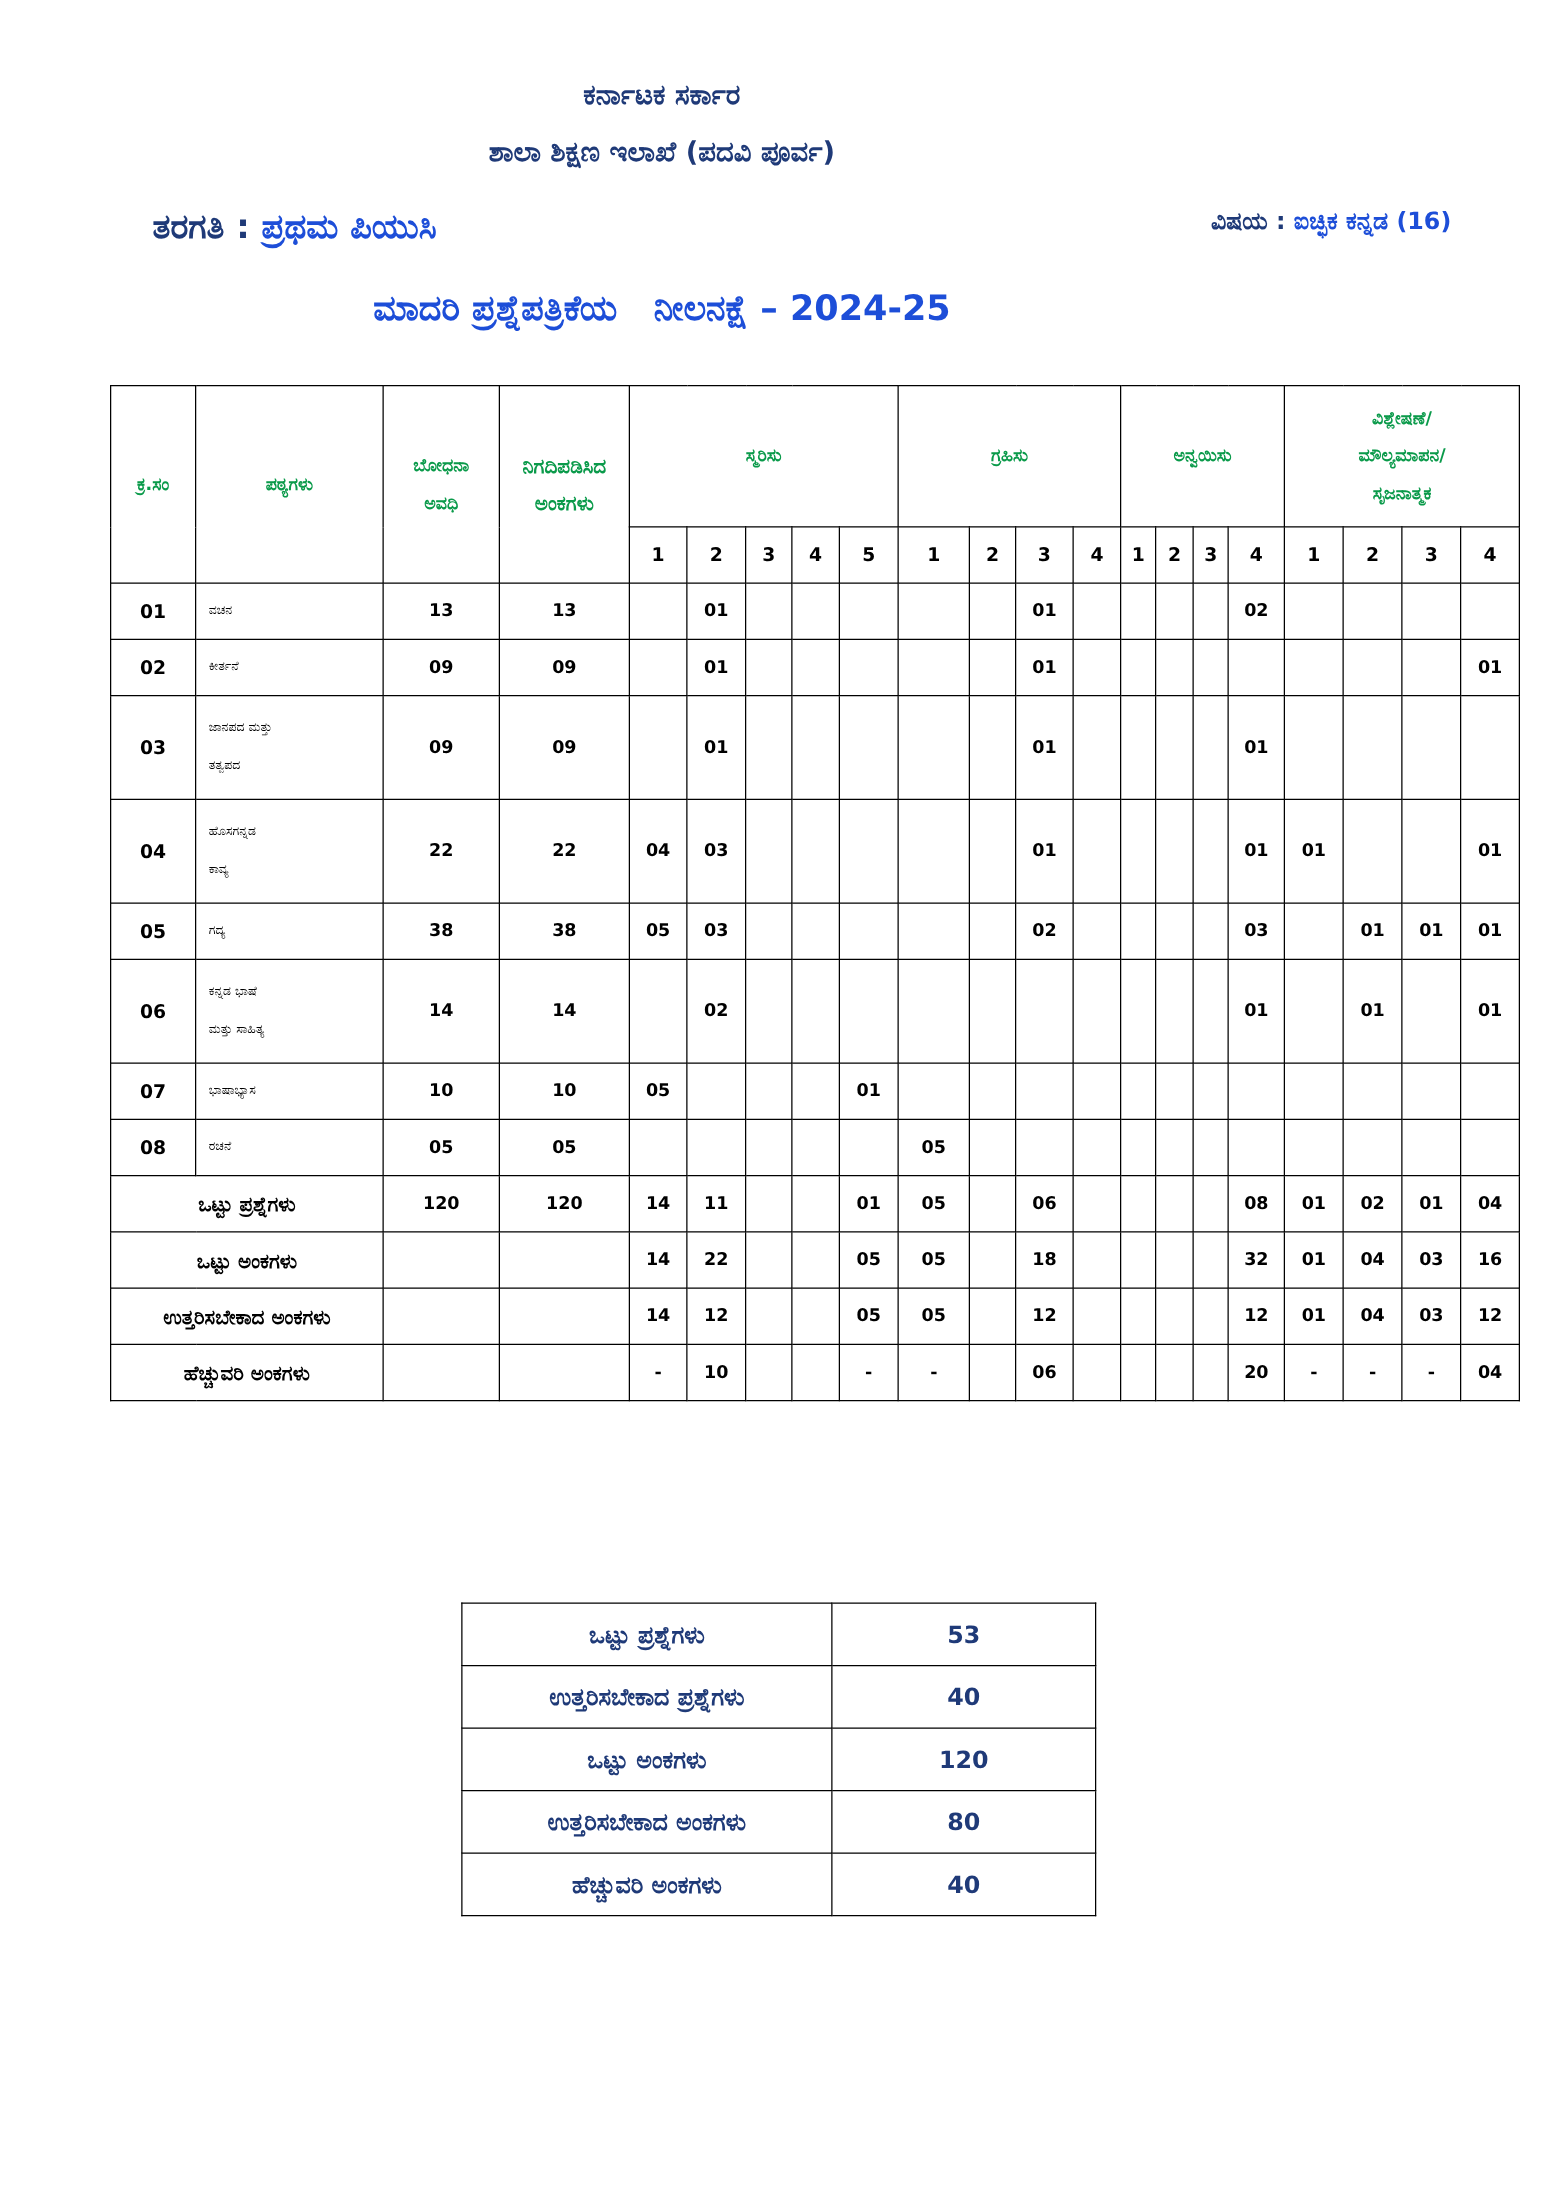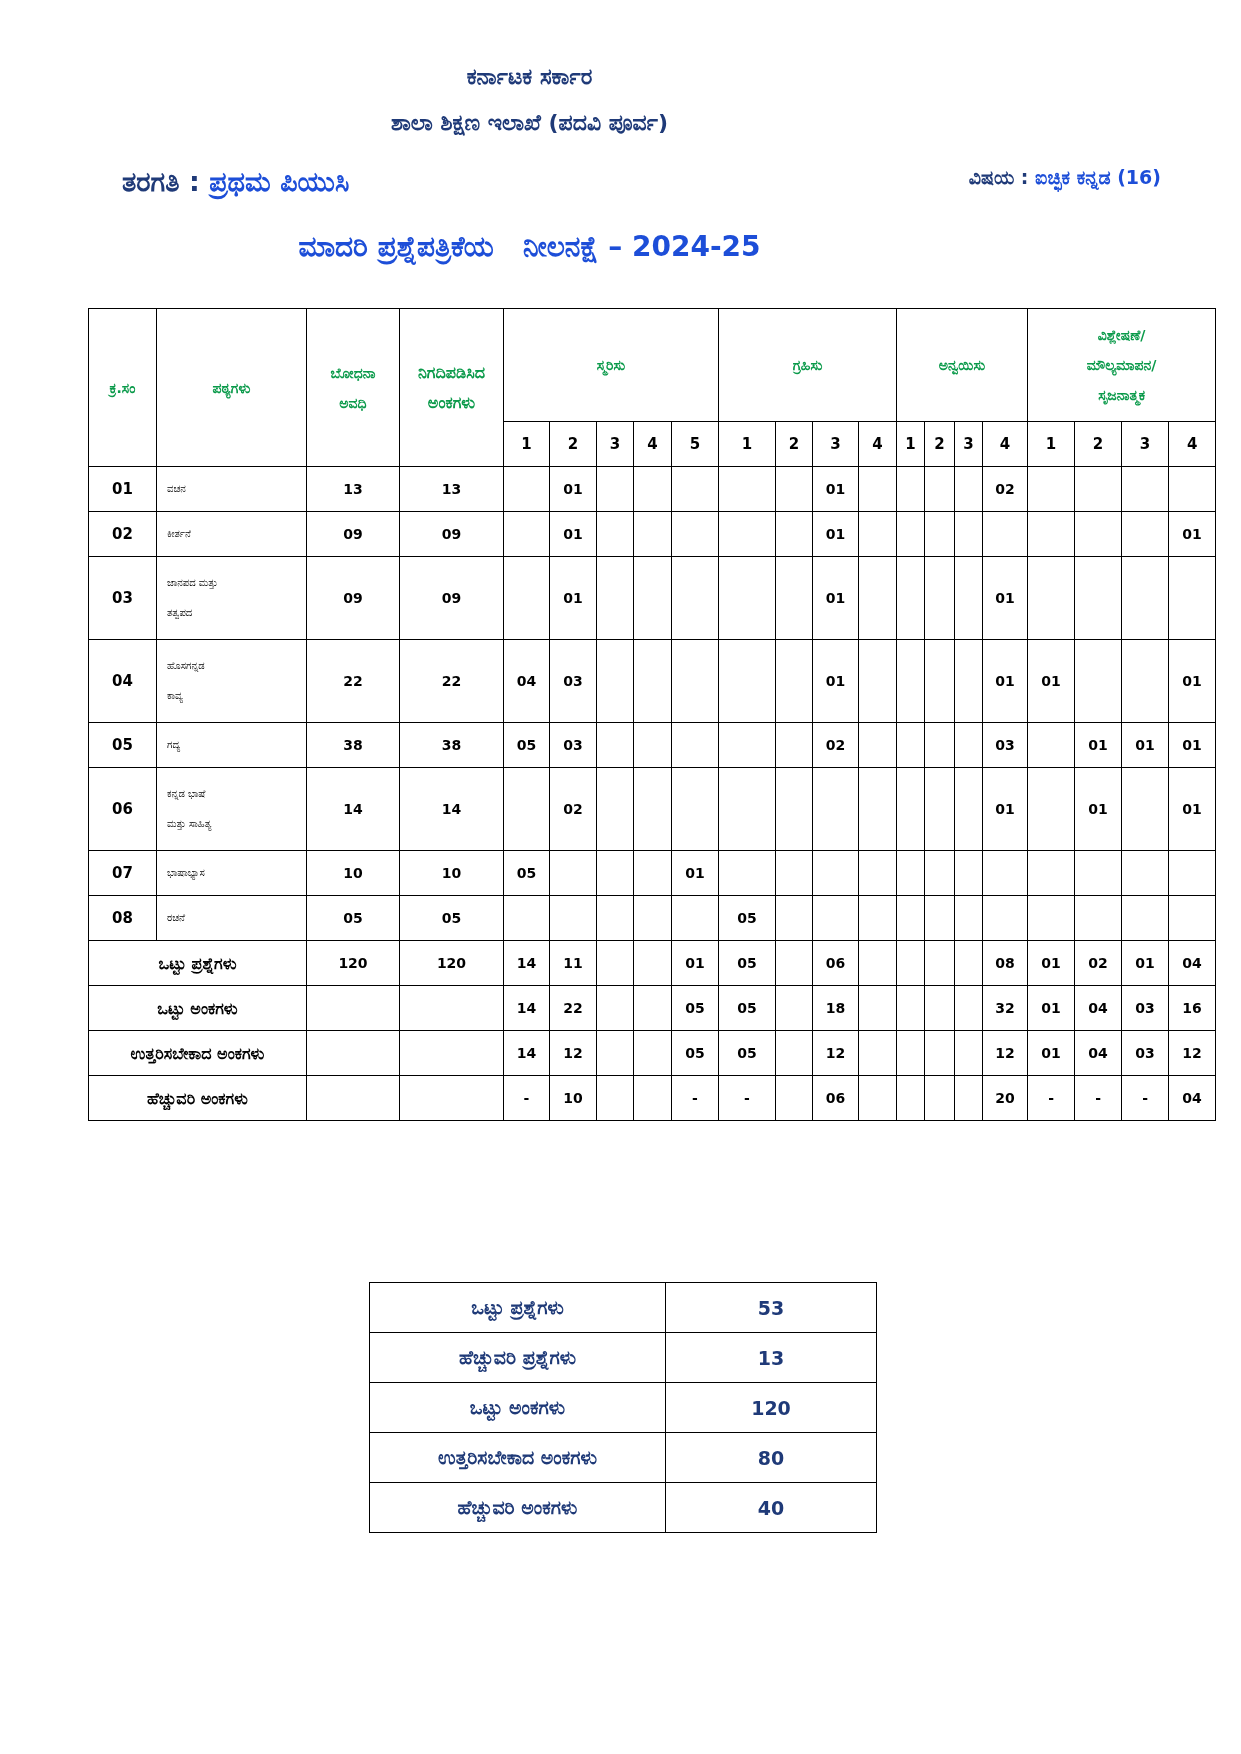--- a/index.html
+++ b/index.html
@@ -410,22 +410,22 @@
   <colgroup>
       <col style="width:296px">
       <col style="width:211px">
     </colgroup>
   <tbody id="sum-body">
       <tr>
         <td>ಒಟ್ಟು ಪ್ರಶ್ನೆಗಳು</td>
         <td>53</td>
       </tr>
       <tr>
-        <td>ಹೆಚ್ಚುವರಿ ಪ್ರಶ್ನೆಗಳು</td>
-        <td>13</td>
+        <td>ಉತ್ತರಿಸಬೇಕಾದ ಪ್ರಶ್ನೆಗಳು</td>
+        <td>40</td>
       </tr>
       <tr>
         <td>ಒಟ್ಟು ಅಂಕಗಳು</td>
         <td>120</td>
       </tr>
       <tr>
         <td>ಉತ್ತರಿಸಬೇಕಾದ ಅಂಕಗಳು</td>
         <td>80</td>
       </tr>
       <tr>

